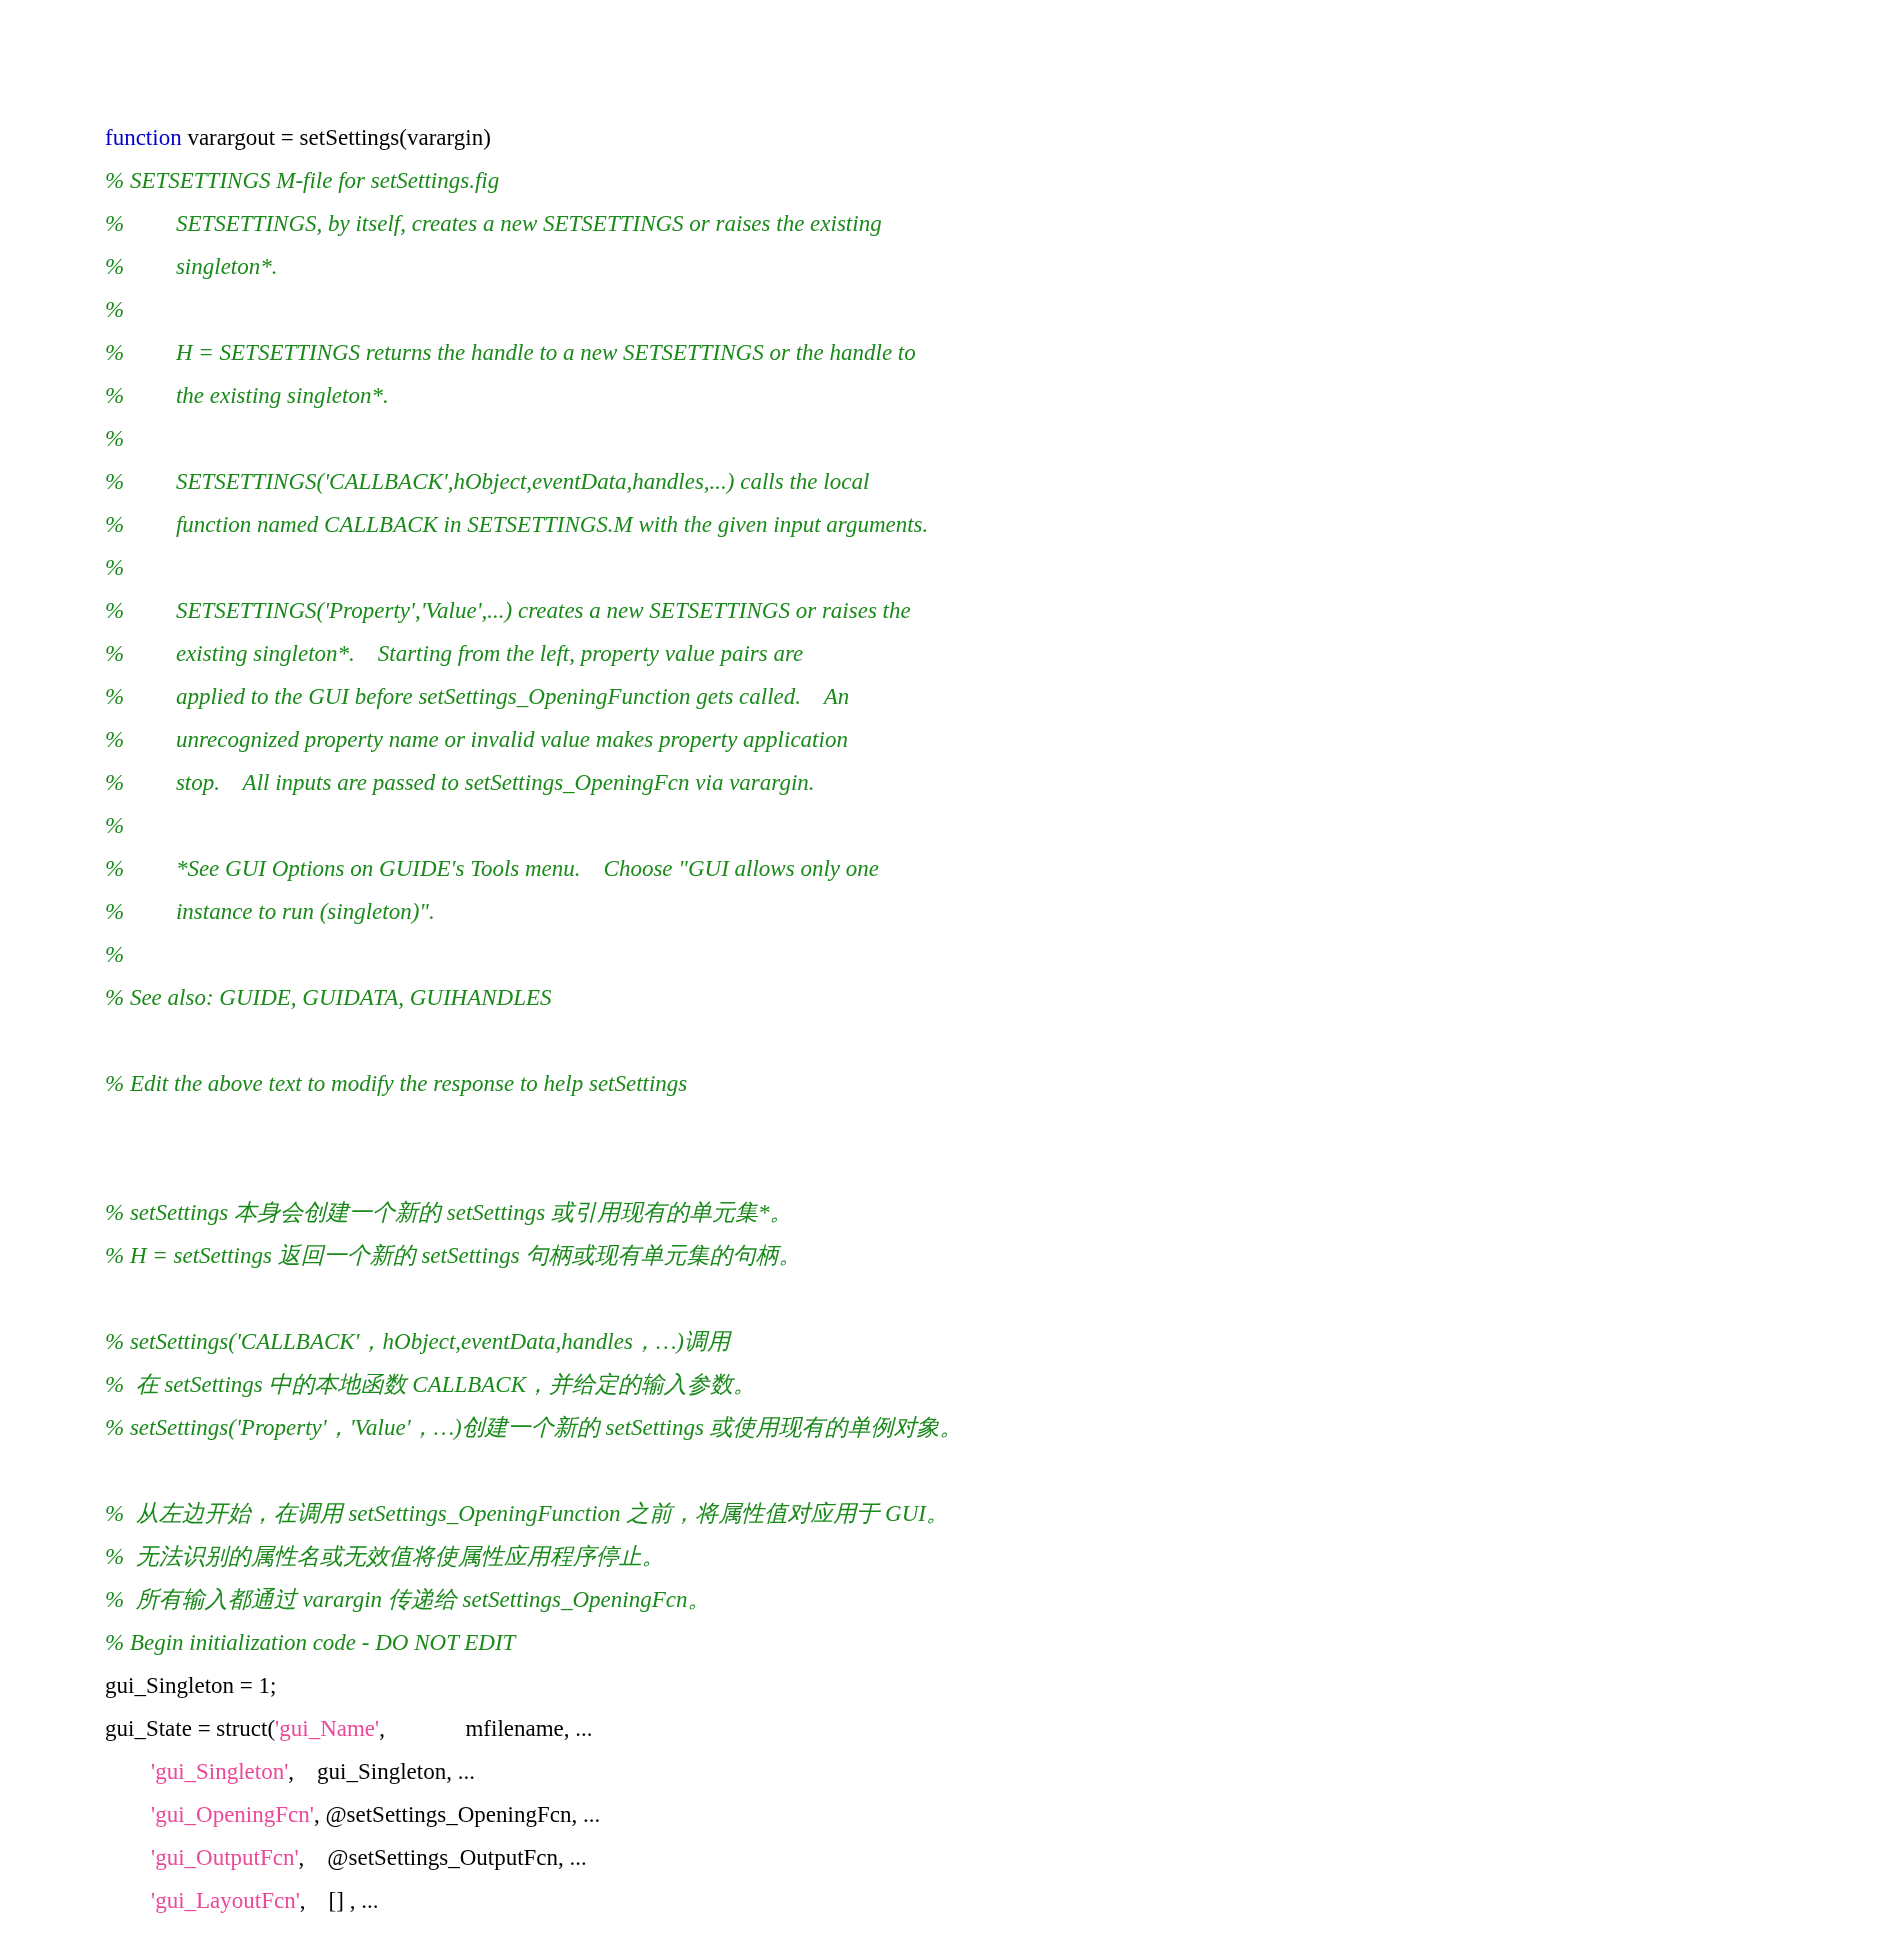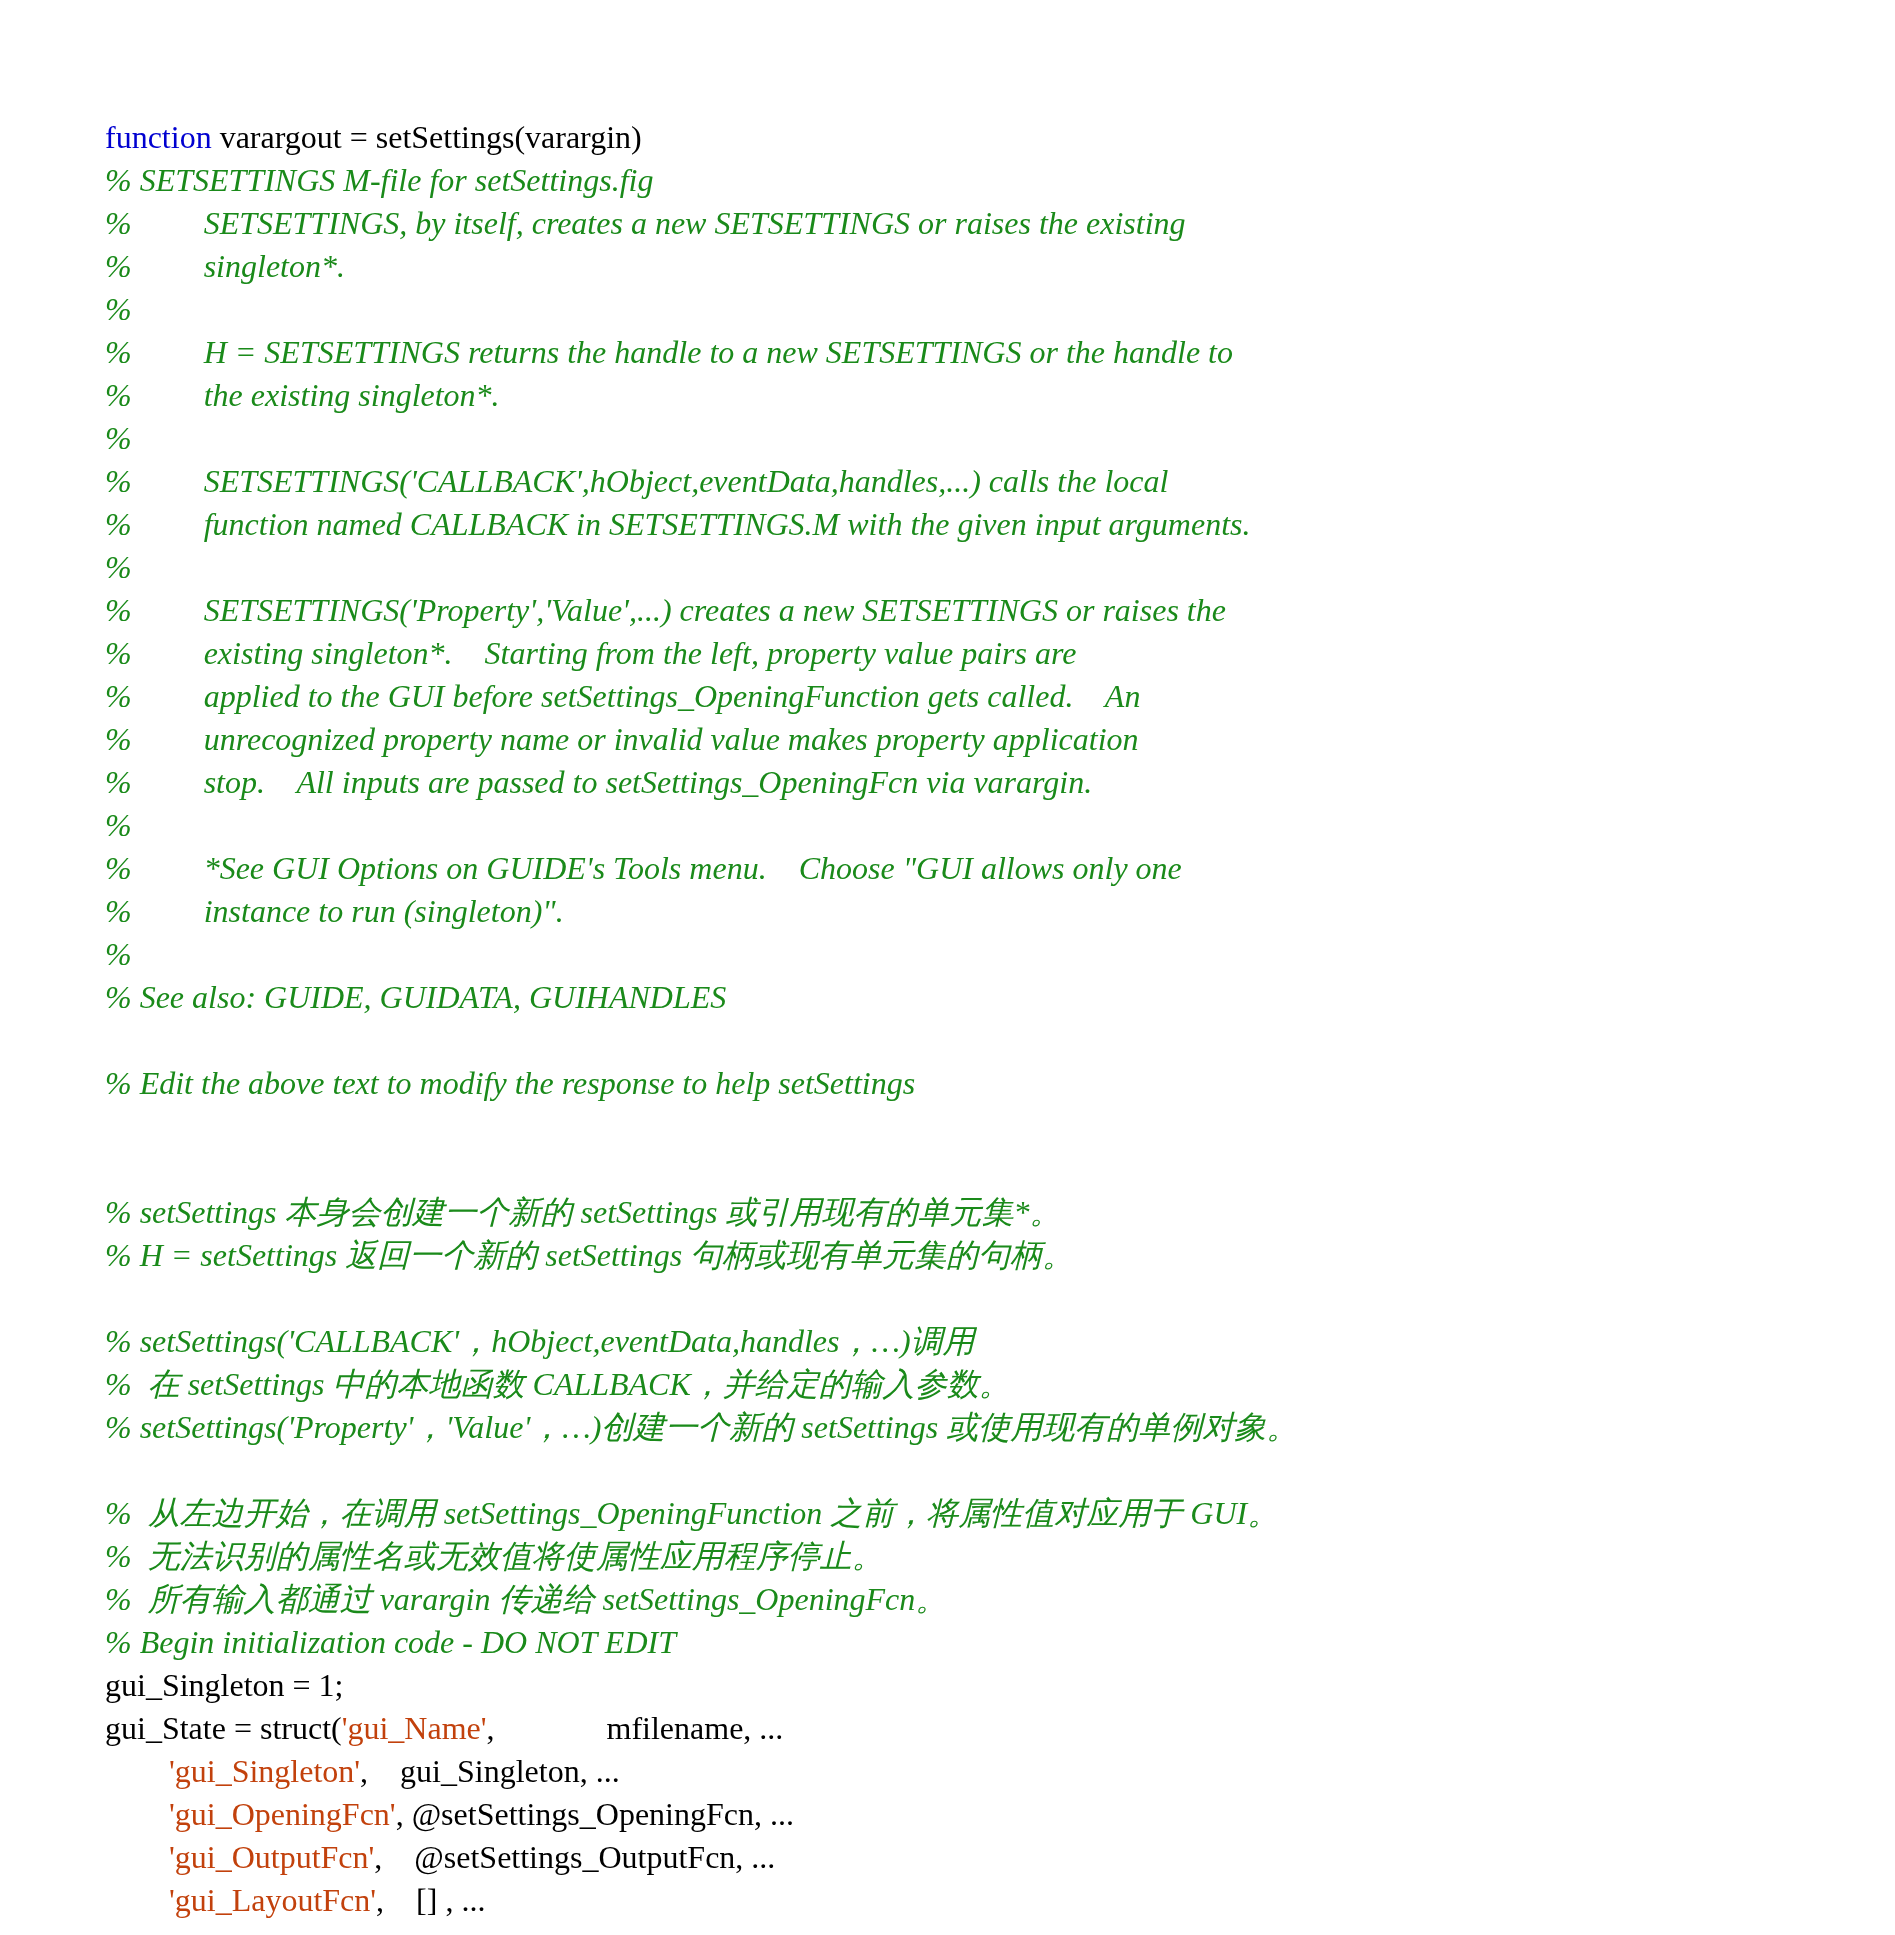--- a/index.html
+++ b/index.html
@@ -13,41 +13,41 @@
   .page {
     width: 1896px;
     min-height: 2453px;
     background: #ffffff;
     box-sizing: border-box;
     padding: 116px 116px 116px 105px;
     position: relative;
   }
   .code {
     font-family: "Liberation Serif", "DejaVu Serif", serif;
-    font-size: 32px;
+    font-size: 23px;
     line-height: 43px;
     color: #1a7a1a;
     white-space: pre-wrap;
   }
   .line {
     white-space: pre;
     min-height: 43px;
   }
   .blank {
     min-height: 43px;
   }
   .kw {
     color: #0000d0;
   }
   .cm {
     color: #1a8a1a;
     font-style: italic;
   }
   .str {
-    color: #c2410c;
+    color: #ec4899;
   }
   .pl {
     color: #000000;
   }
 </style>
 </head>
 <body>
 
 <div class="page">
   <div class="code" id="code-block"><div class="line"><span class="kw">function</span><span class="pl"> varargout = setSettings(varargin)</span></div><div class="line"><span class="cm">% SETSETTINGS M-file for setSettings.fig</span></div><div class="line"><span class="cm">%         SETSETTINGS, by itself, creates a new SETSETTINGS or raises the existing</span></div><div class="line"><span class="cm">%         singleton*.</span></div><div class="line"><span class="cm">%</span></div><div class="line"><span class="cm">%         H = SETSETTINGS returns the handle to a new SETSETTINGS or the handle to</span></div><div class="line"><span class="cm">%         the existing singleton*.</span></div><div class="line"><span class="cm">%</span></div><div class="line"><span class="cm">%         SETSETTINGS('CALLBACK',hObject,eventData,handles,...) calls the local</span></div><div class="line"><span class="cm">%         function named CALLBACK in SETSETTINGS.M with the given input arguments.</span></div><div class="line"><span class="cm">%</span></div><div class="line"><span class="cm">%         SETSETTINGS('Property','Value',...) creates a new SETSETTINGS or raises the</span></div><div class="line"><span class="cm">%         existing singleton*.    Starting from the left, property value pairs are</span></div><div class="line"><span class="cm">%         applied to the GUI before setSettings_OpeningFunction gets called.    An</span></div><div class="line"><span class="cm">%         unrecognized property name or invalid value makes property application</span></div><div class="line"><span class="cm">%         stop.    All inputs are passed to setSettings_OpeningFcn via varargin.</span></div><div class="line"><span class="cm">%</span></div><div class="line"><span class="cm">%         *See GUI Options on GUIDE's Tools menu.    Choose "GUI allows only one</span></div><div class="line"><span class="cm">%         instance to run (singleton)".</span></div><div class="line"><span class="cm">%</span></div><div class="line"><span class="cm">% See also: GUIDE, GUIDATA, GUIHANDLES</span></div><div class="line blank">&nbsp;</div><div class="line"><span class="cm">% Edit the above text to modify the response to help setSettings</span></div><div class="line blank">&nbsp;</div><div class="line blank">&nbsp;</div><div class="line"><span class="cm">% setSettings 本身会创建一个新的 setSettings 或引用现有的单元集*。</span></div><div class="line"><span class="cm">% H = setSettings 返回一个新的 setSettings 句柄或现有单元集的句柄。</span></div><div class="line blank">&nbsp;</div><div class="line"><span class="cm">% setSettings('CALLBACK'，hObject,eventData,handles，…)调用</span></div><div class="line"><span class="cm">%  在 setSettings 中的本地函数 CALLBACK，并给定的输入参数。</span></div><div class="line"><span class="cm">% setSettings('Property'，'Value'，…)创建一个新的 setSettings 或使用现有的单例对象。</span></div><div class="line blank">&nbsp;</div><div class="line"><span class="cm">%  从左边开始，在调用 setSettings_OpeningFunction 之前，将属性值对应用于 GUI。</span></div><div class="line"><span class="cm">%  无法识别的属性名或无效值将使属性应用程序停止。</span></div><div class="line"><span class="cm">%  所有输入都通过 varargin 传递给 setSettings_OpeningFcn。</span></div><div class="line"><span class="cm">% Begin initialization code - DO NOT EDIT</span></div><div class="line"><span class="pl">gui_Singleton = 1;</span></div><div class="line"><span class="pl">gui_State = struct(</span><span class="str">'gui_Name'</span><span class="pl">,              mfilename, ...</span></div><div class="line"><span class="pl">        </span><span class="str">'gui_Singleton'</span><span class="pl">,    gui_Singleton, ...</span></div><div class="line"><span class="pl">        </span><span class="str">'gui_OpeningFcn'</span><span class="pl">, @setSettings_OpeningFcn, ...</span></div><div class="line"><span class="pl">        </span><span class="str">'gui_OutputFcn'</span><span class="pl">,    @setSettings_OutputFcn, ...</span></div><div class="line"><span class="pl">        </span><span class="str">'gui_LayoutFcn'</span><span class="pl">,    [] , ...</span></div></div>

